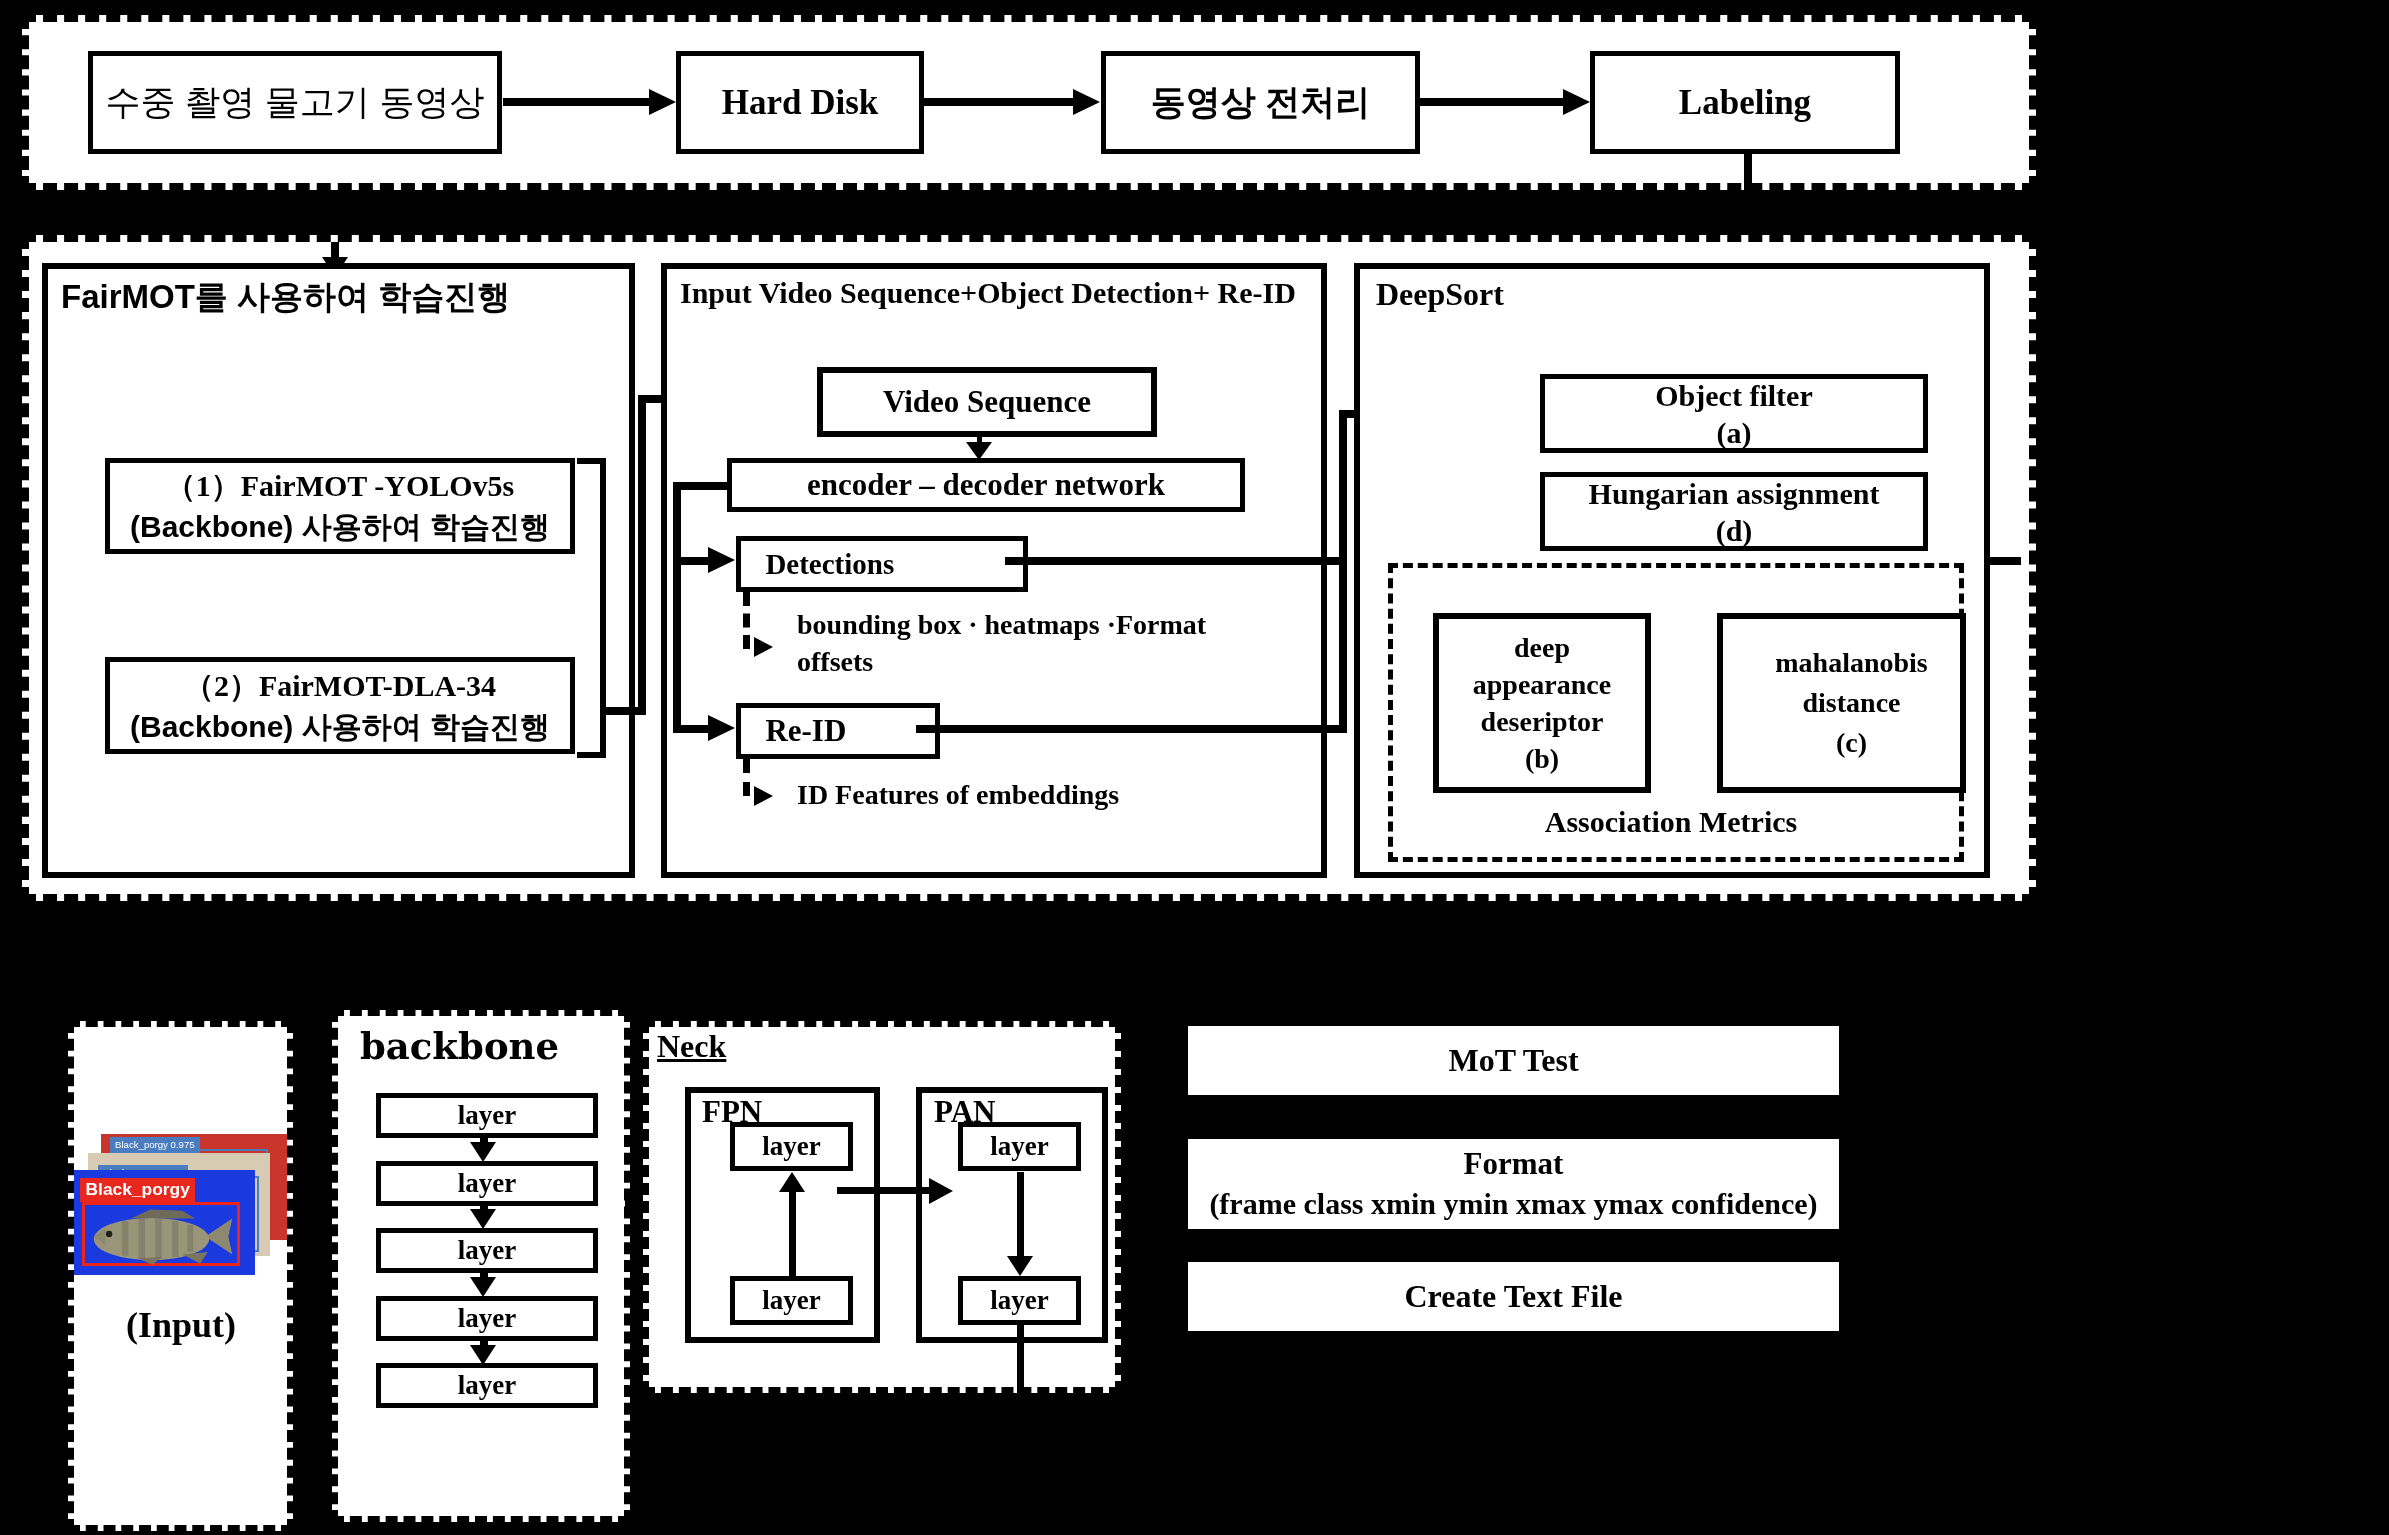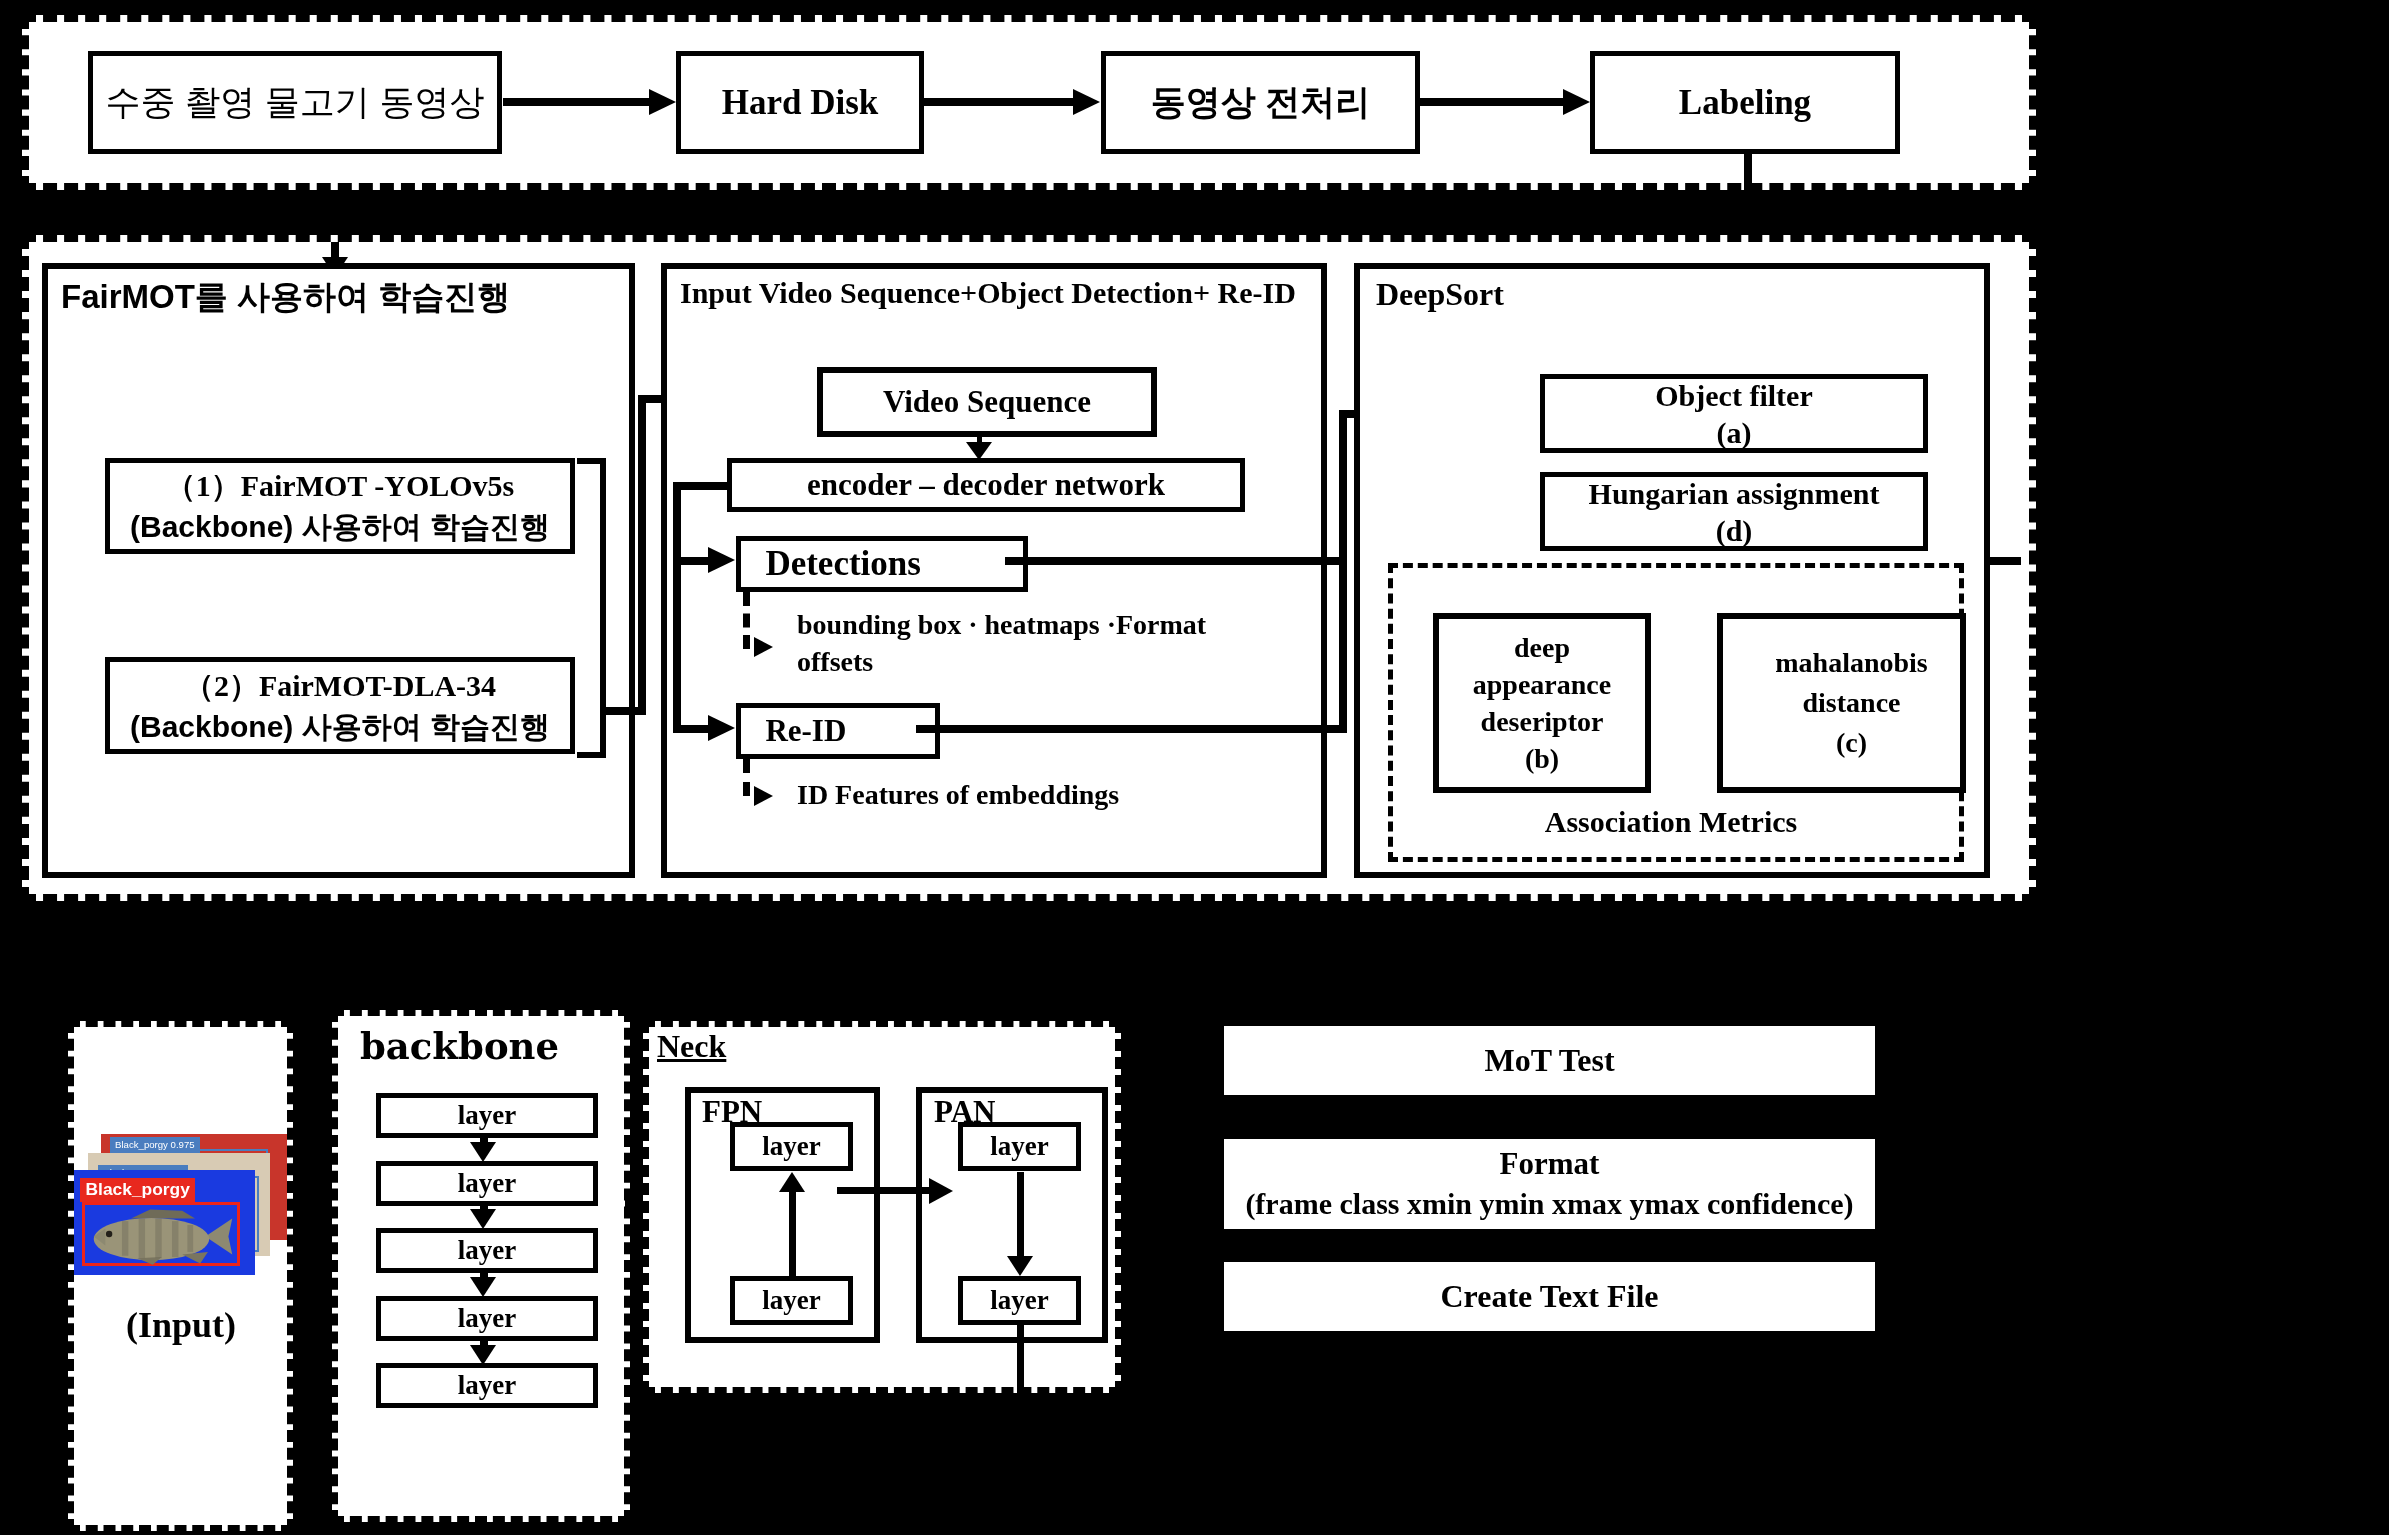--- a/index.html
+++ b/index.html
@@ -15,21 +15,21 @@
   .ptitle{position:absolute;font-weight:bold;white-space:nowrap;}
   .ksans{font-family:"Liberation Sans","DejaVu Sans",sans-serif;}
   .hl,.vl{position:absolute;background:#000;}
   .dashv{position:absolute;border-left:7px dashed #000;}
   .tri{position:absolute;width:0;height:0;}
   .tr{border-top:13.5px solid transparent;border-bottom:13.5px solid transparent;border-left:27px solid #000;}
   .trs{border-top:10.3px solid transparent;border-bottom:10.3px solid transparent;border-left:19.3px solid #000;}
   .td{border-left:13.5px solid transparent;border-right:13.5px solid transparent;border-top:20.6px solid #000;}
   .tu{border-left:13.5px solid transparent;border-right:13.5px solid transparent;border-bottom:20.6px solid #000;}
   .bracket{position:absolute;border:6.4px solid #000;border-left:none;background:transparent;}
-  .bar{position:absolute;background:#fff;display:flex;flex-direction:column;align-items:center;justify-content:center;font-weight:bold;text-align:center;margin-left:36px;}
+  .bar{position:absolute;background:#fff;display:flex;flex-direction:column;align-items:center;justify-content:center;font-weight:bold;text-align:center;}
   .tag{position:absolute;color:#fff;font-family:"Liberation Sans","DejaVu Sans",sans-serif;white-space:nowrap;display:flex;align-items:center;padding:0 5.1px;}
   .img{position:absolute;}
   .bbox{position:absolute;box-sizing:border-box;}
 </style>
 </head>
 <body>
 
 <div class="stage">
 
   <div class="panel dashed" style="left:22px;top:15.4px;width:2000px;height:161px;"></div>
@@ -98,21 +98,21 @@
     <span>encoder – decoder network</span>
   </div>
 
   <div class="hl" style="left:673px;top:482px;width:58px;height:8.4px;"></div>
   <div class="vl" style="left:673px;top:482px;width:8.4px;height:251px;"></div>
   <div class="hl" style="left:673px;top:557px;width:37px;height:8.4px;"></div>
   <div class="tri tr" style="left:708px;top:547px;"></div>
   <div class="hl" style="left:673px;top:725px;width:37px;height:8.4px;"></div>
   <div class="tri tr" style="left:708px;top:715px;"></div>
 
-  <div class="box left" style="left:736px;top:536px;width:258px;height:46px;font-size:35px;">
+  <div class="box left" style="left:736px;top:536px;width:258px;height:46px;font-size:29px;">
     <span>Detections</span>
   </div>
   <div class="hl" style="left:1005px;top:557px;width:342px;height:8.4px;"></div>
 
   <div class="dashv" style="left:743px;top:592px;height:57px;"></div>
   <div class="tri trs" style="left:754px;top:637px;"></div>
   <div class="ptitle" style="left:797px;top:606px;font-size:28px;line-height:37px;white-space:normal;width:450px;">
     <span>bounding box · heatmaps ·Format</span><br>
     <span>offsets</span>
   </div>

